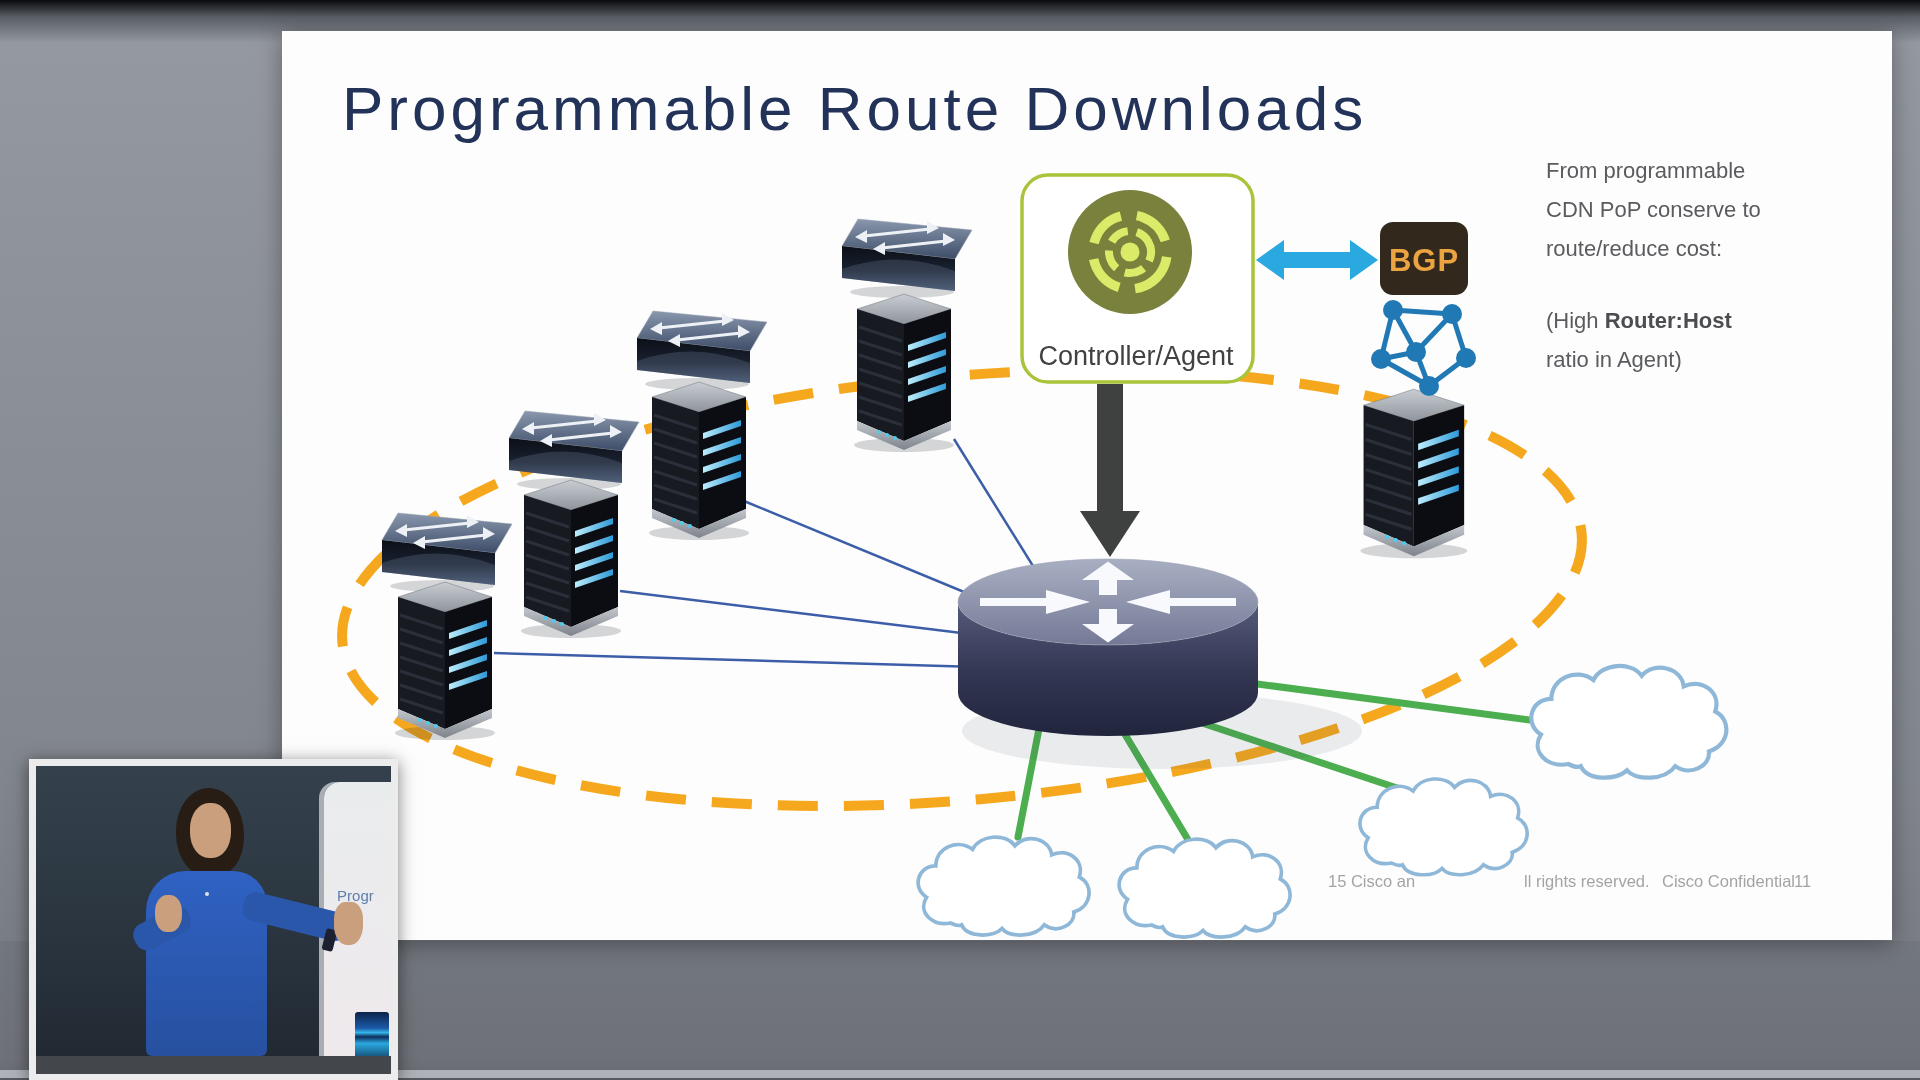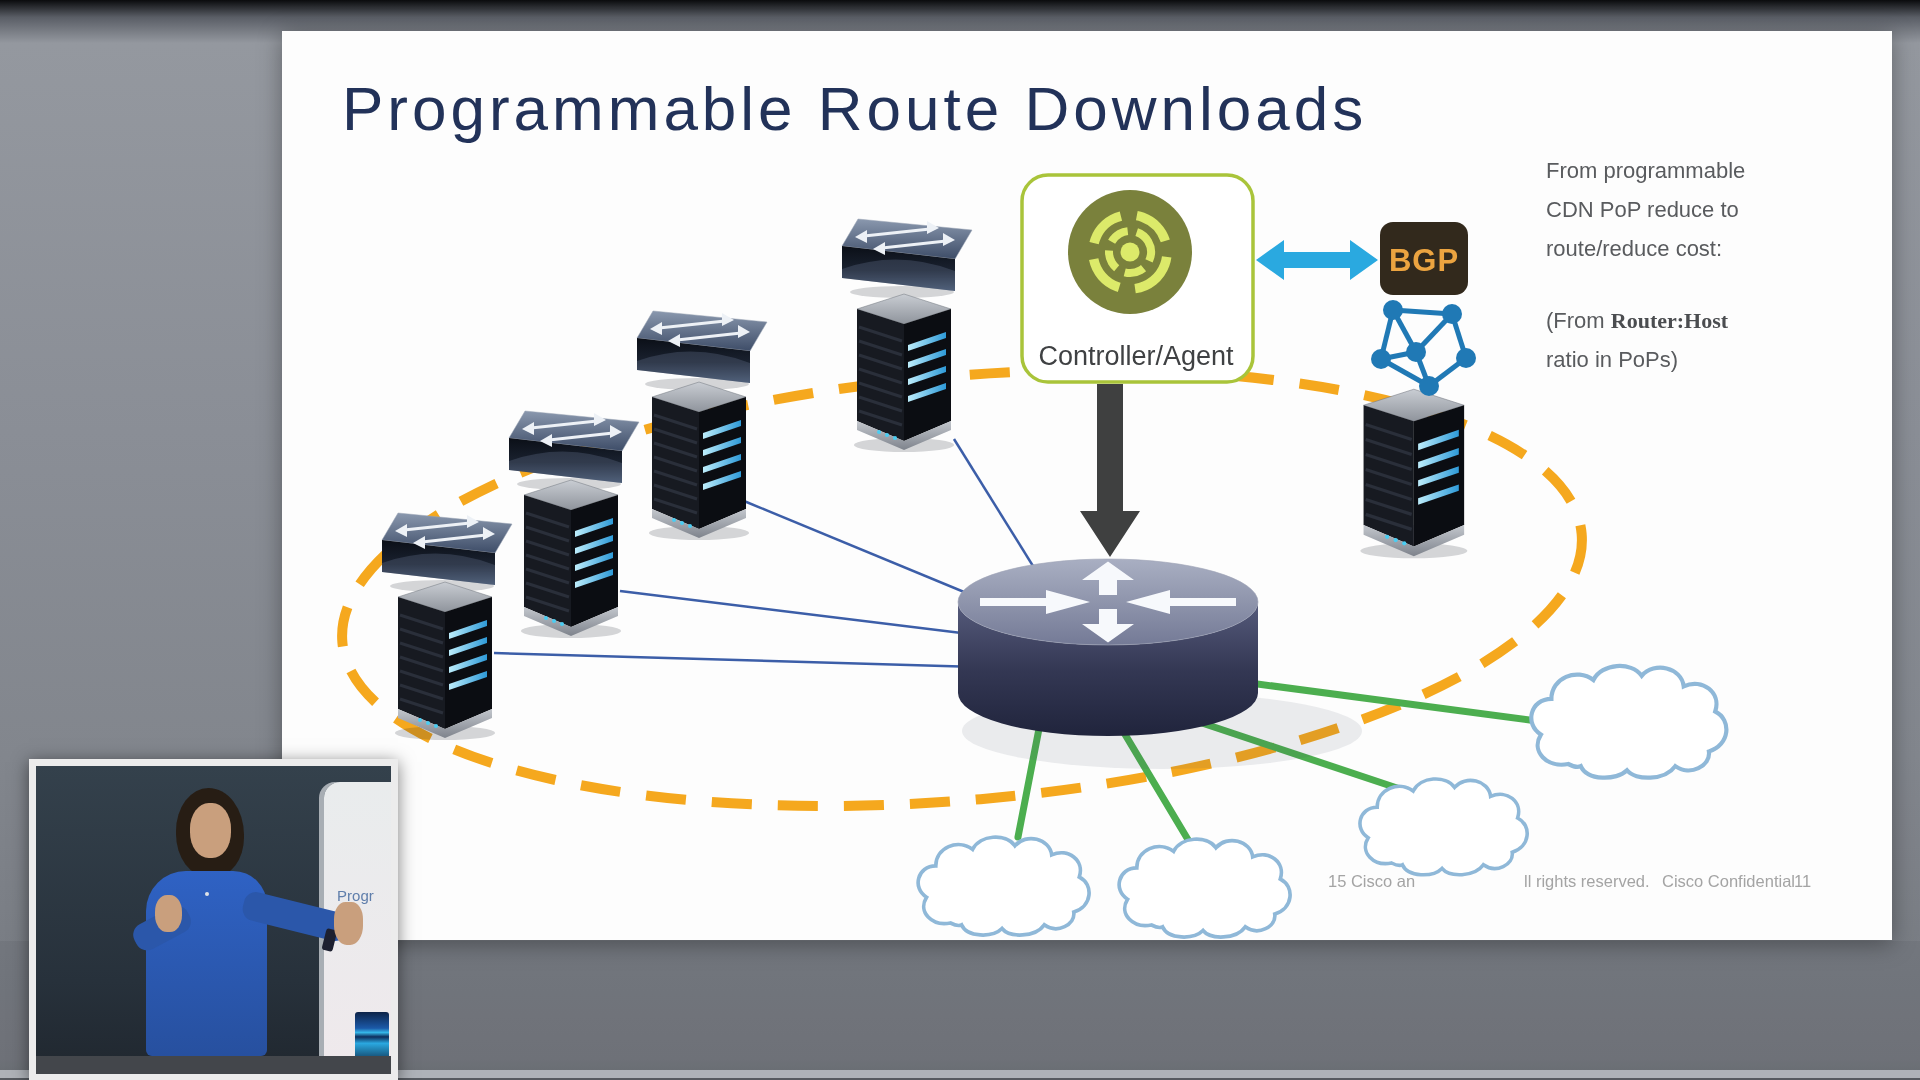--- a/index.html
+++ b/index.html
@@ -10,21 +10,21 @@
   }
   .below-slide-tint{position:absolute;left:0;top:941px;width:1920px;height:131px;background:rgba(0,0,0,0.05);}
   .bottom-strip{position:absolute;left:0;bottom:2px;width:1920px;height:8px;background:#aeb2b8;}
   .bottom-edge{position:absolute;left:0;bottom:0;width:1920px;height:2px;background:#565a60;}
 
   .slide{position:absolute;left:282px;top:31px;width:1610px;height:909px;background:#fdfdfd;
          box-shadow:0 4px 22px rgba(0,0,0,0.35);}
   .slide-title{position:absolute;left:60px;top:42px;font-size:62px;letter-spacing:4px;color:#223259;white-space:nowrap;z-index:2;}
   .side-note{position:absolute;left:1264px;top:120px;width:330px;font-size:22px;line-height:39px;color:#595b5e;z-index:2;}
   .side-note .callout{margin-top:33px;}
-  .side-note b{color:#4b4d50;font-family:Liberation Serif, serif;}
+  .side-note b{color:#4b4d50;}
   svg.diagram{position:absolute;left:0;top:0;width:1610px;height:909px;z-index:1;}
   .footer-text{font-size:16.5px;fill:#a4a4a4;}
 
   
   .video{position:absolute;left:29px;top:759px;width:369px;height:322px;background:#ececec;
          box-shadow:0 3px 16px rgba(0,0,0,0.5);}
   .video-inner{position:absolute;left:7px;top:7px;right:7px;bottom:7px;overflow:hidden;
          background:linear-gradient(180deg,#34414c,#27313b 70%,#20272f);}
   .video-inner *{position:absolute;}
   .proj-screen{right:0;top:16px;bottom:0;width:19%;background:linear-gradient(180deg,#e9eced,#efe9ec);
@@ -48,23 +48,23 @@
 
 <div class="below-slide-tint"></div>
 <div class="bottom-strip"></div>
 <div class="bottom-edge"></div>
 
 <div class="slide">
   <div class="slide-title">Programmable Route Downloads</div>
 
   <div class="side-note">
     <div>From programmable</div>
-    <div>CDN PoP reduce to</div>
+    <div>CDN PoP conserve to</div>
     <div>route/reduce cost:</div>
-    <div class="callout"><span>(From </span><b>Router:Host</b><br><span>ratio in PoPs)</span></div>
+    <div class="callout"><span>(High </span><b>Router:Host</b><br><span>ratio in Agent)</span></div>
   </div>
 
   <svg class="diagram" viewBox="0 0 1610 909">
     <defs>
       <linearGradient id="routerTop" x1="0" y1="0" x2="0" y2="1">
         <stop offset="0" stop-color="#a9afc2"></stop>
           <stop offset="1" stop-color="#747a96"></stop>
       </linearGradient>
       <linearGradient id="routerBody" x1="0" y1="0" x2="0" y2="1">
         <stop offset="0" stop-color="#565b7c"></stop>

